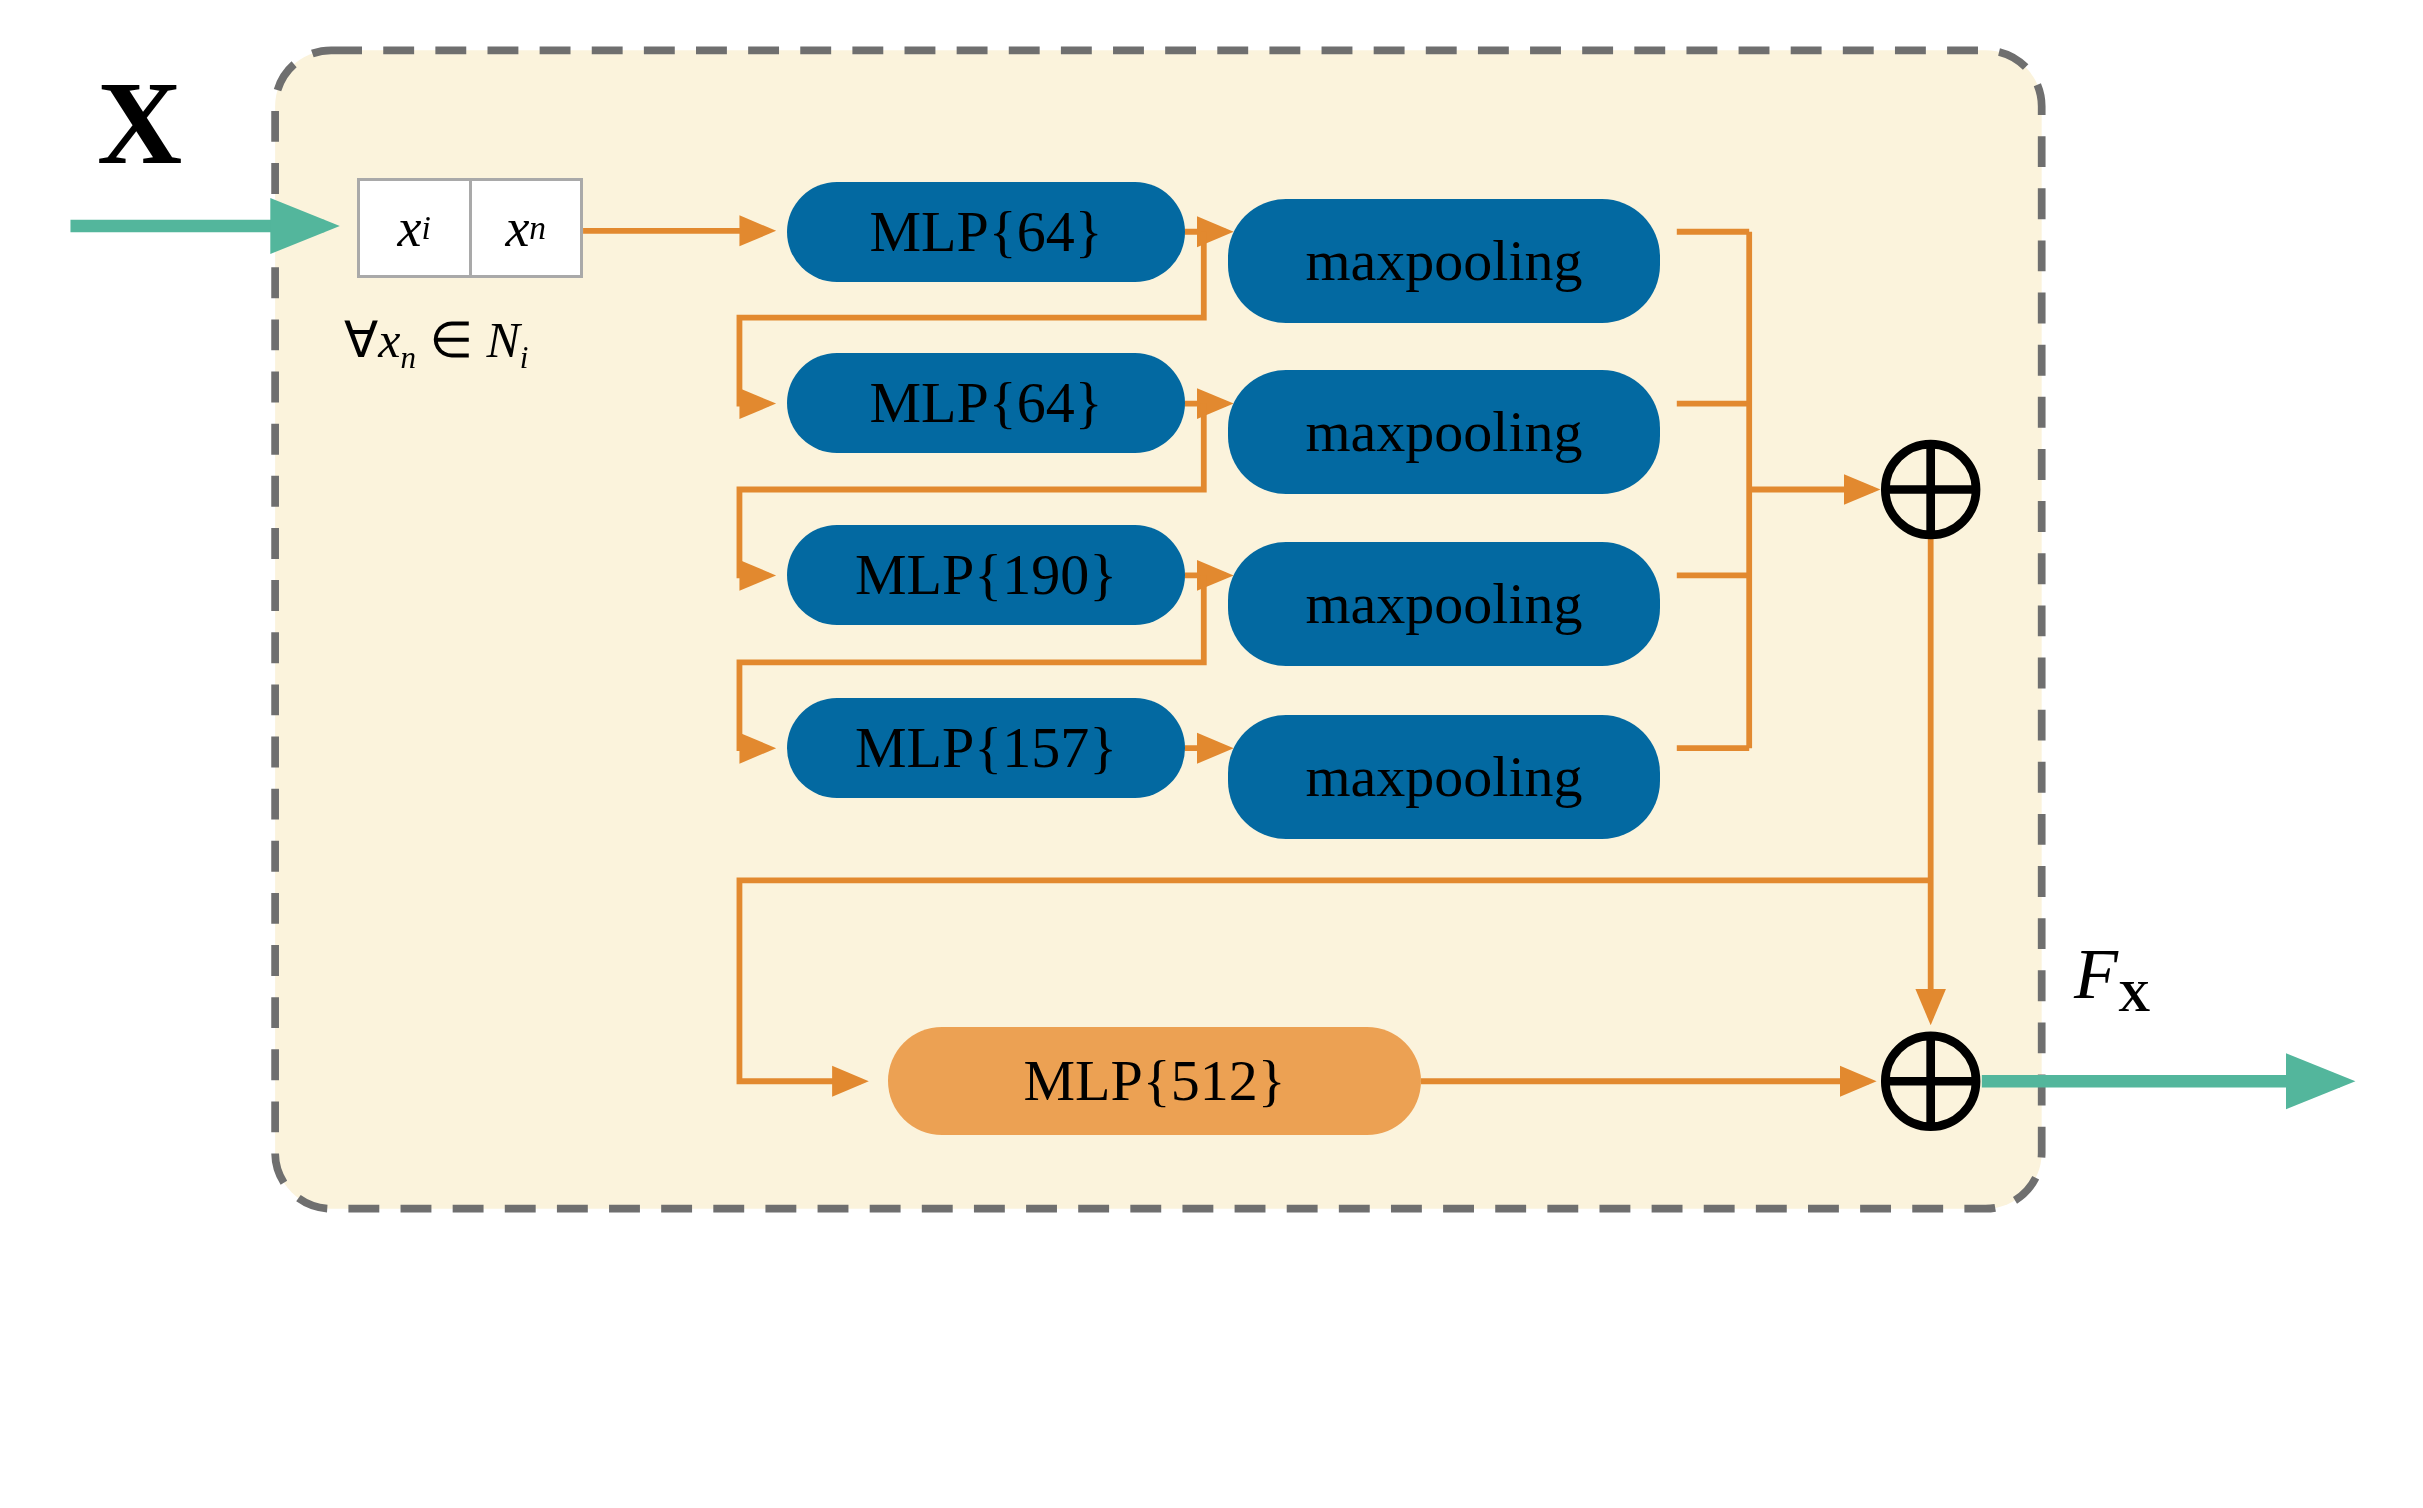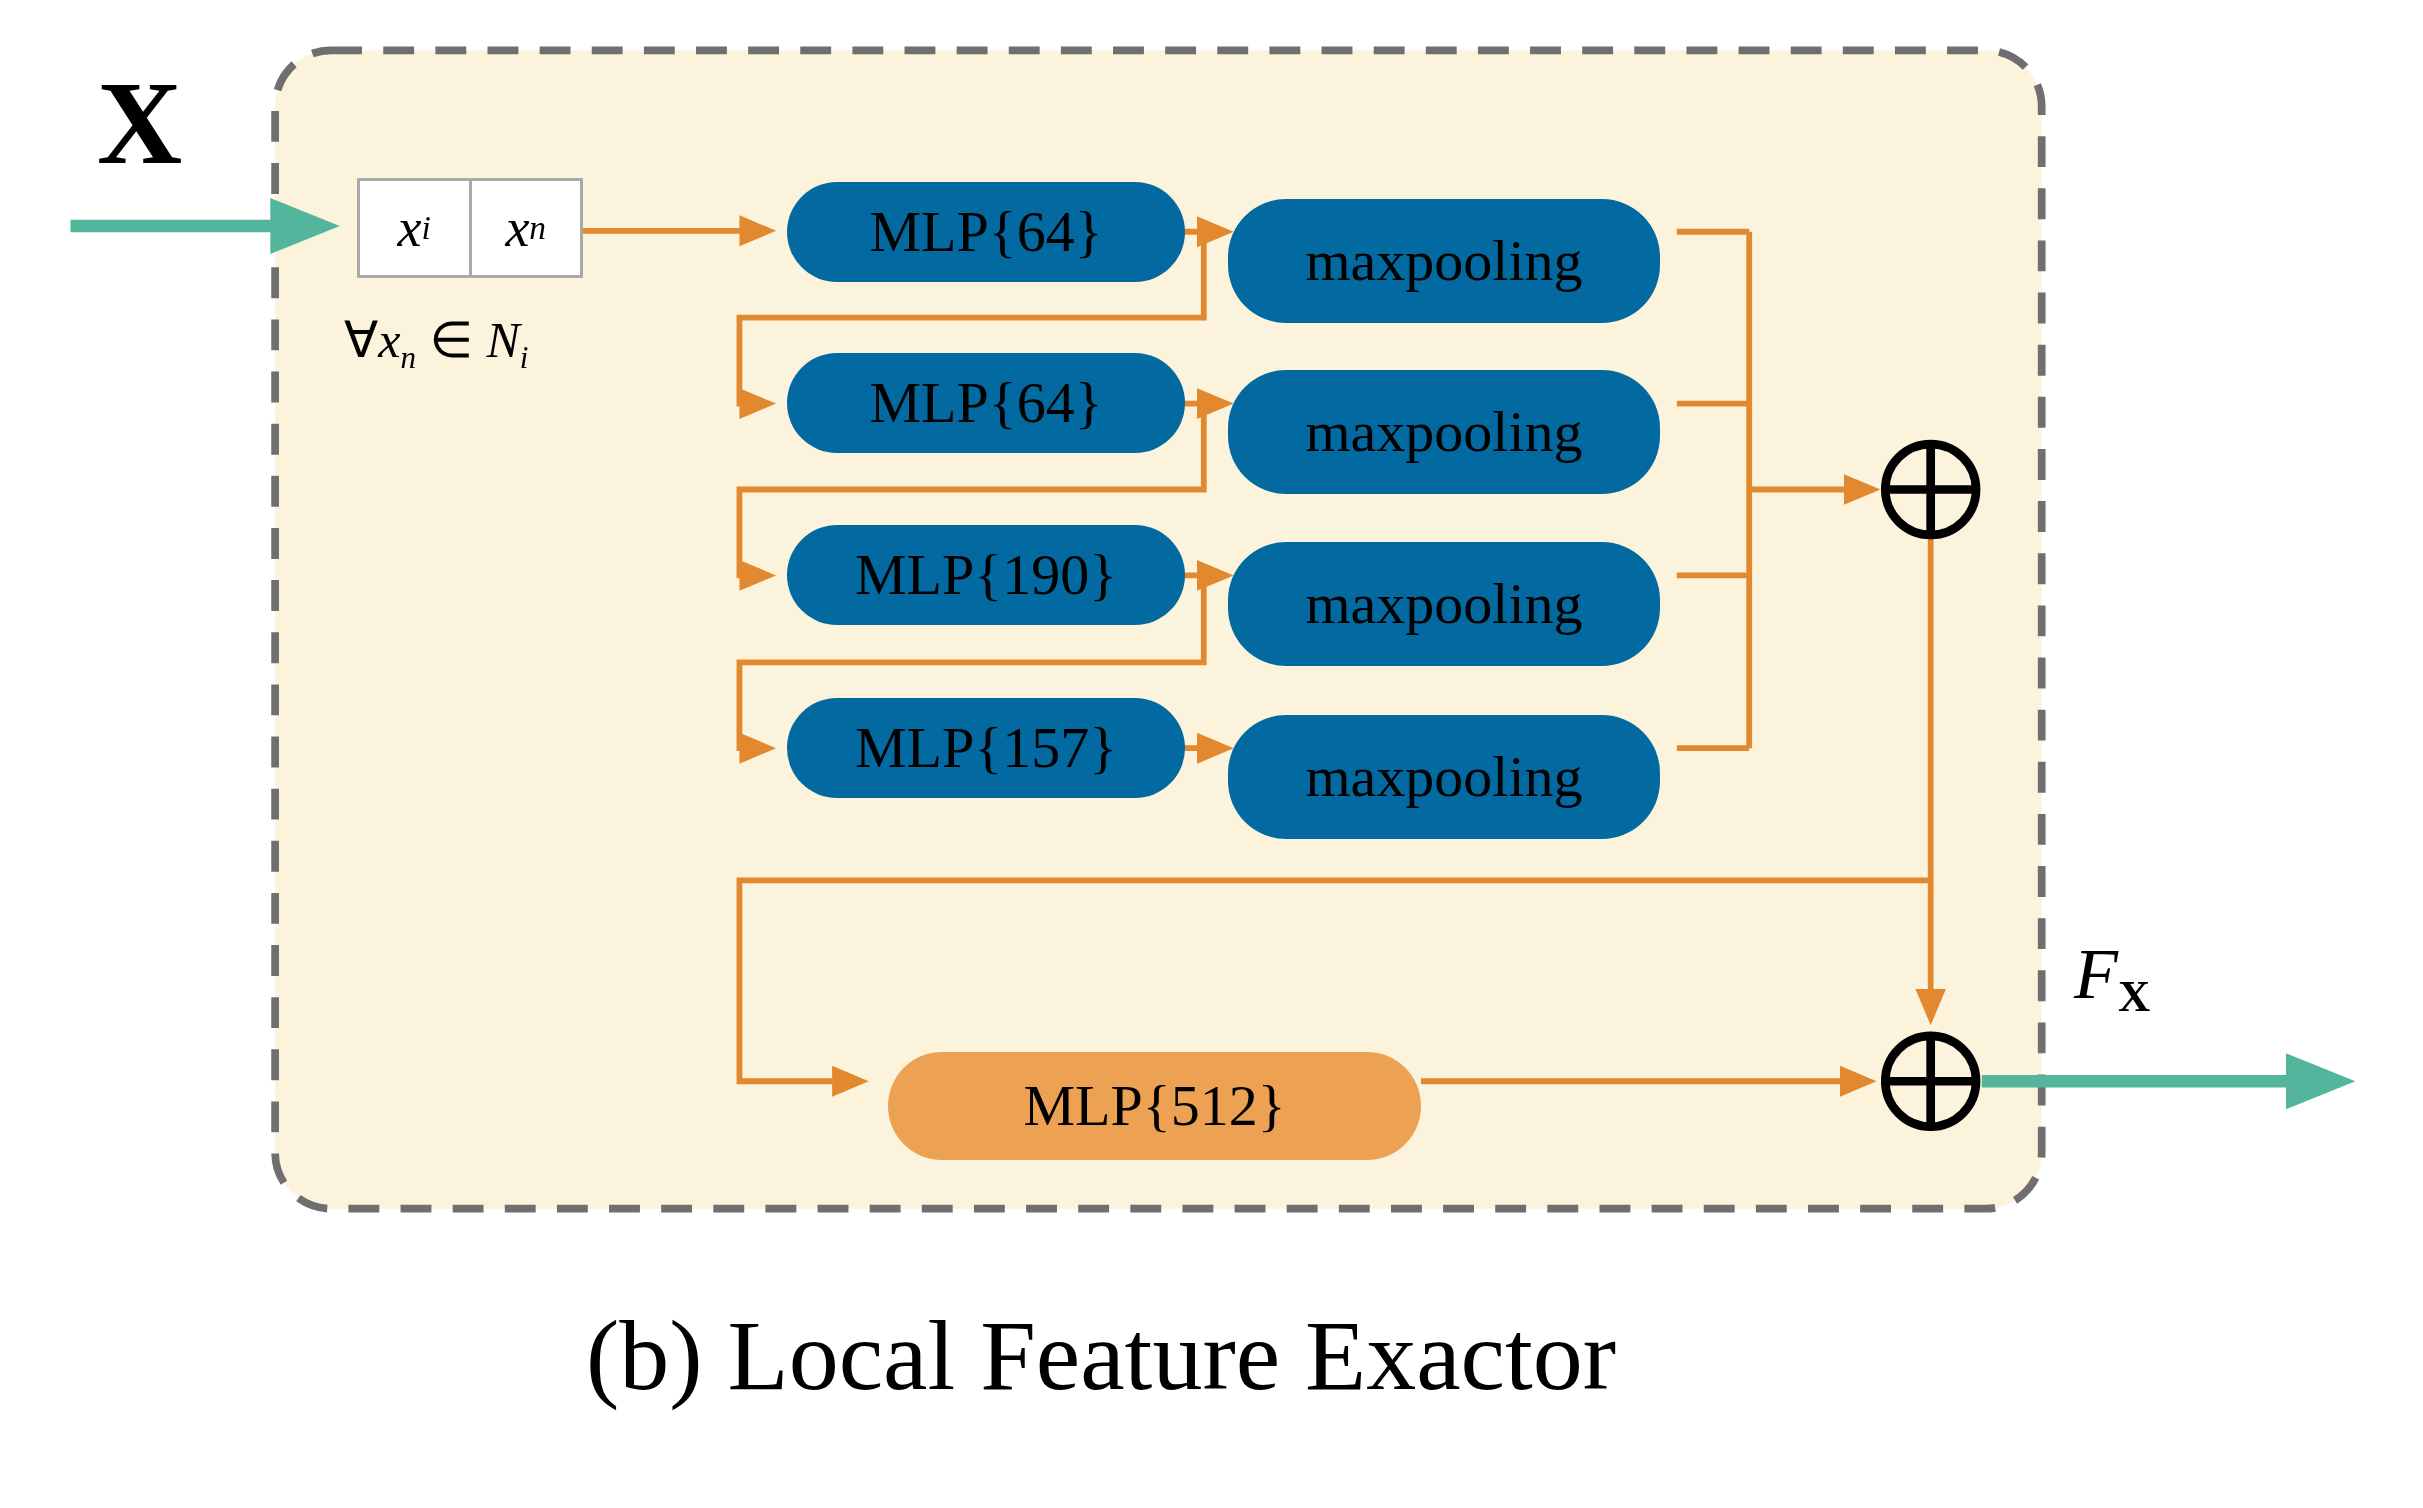--- a/index.html
+++ b/index.html
@@ -16,21 +16,21 @@
   .abs{position:absolute;}
   .pill{
     position:absolute;
     display:flex;align-items:center;justify-content:center;
     background:#0369a1;
     border-radius:58px;
     font-size:58px;
     line-height:1;
     white-space:nowrap;
   }
-  .pill.final{background:#ECA153;margin-top:25px;}
+  .pill.final{background:#ECA153;}
   #input-label{
     left:97px;top:56px;
     font-size:118px;font-weight:bold;
   }
   #pair-box{
     left:357px;top:178px;width:226px;height:100px;
     display:flex;background:#ffffff;
     border:3.9px solid #A9A9A9;box-sizing:border-box;
   }
   .pair-cell{
@@ -143,16 +143,15 @@
 
   <div id="pool-1" class="pill">maxpooling</div>
   <div id="pool-2" class="pill">maxpooling</div>
   <div id="pool-3" class="pill">maxpooling</div>
   <div id="pool-4" class="pill">maxpooling</div>
 
   <div id="final-mlp" class="pill final">MLP{512}</div>
 
   <div id="output-label" class="abs"><span>F</span><sub>X</sub></div>
 
-  <div id="figure-caption" class="abs">(b) Local Feature Exactor</div>
 
 </div>
 
 
 </body></html>

